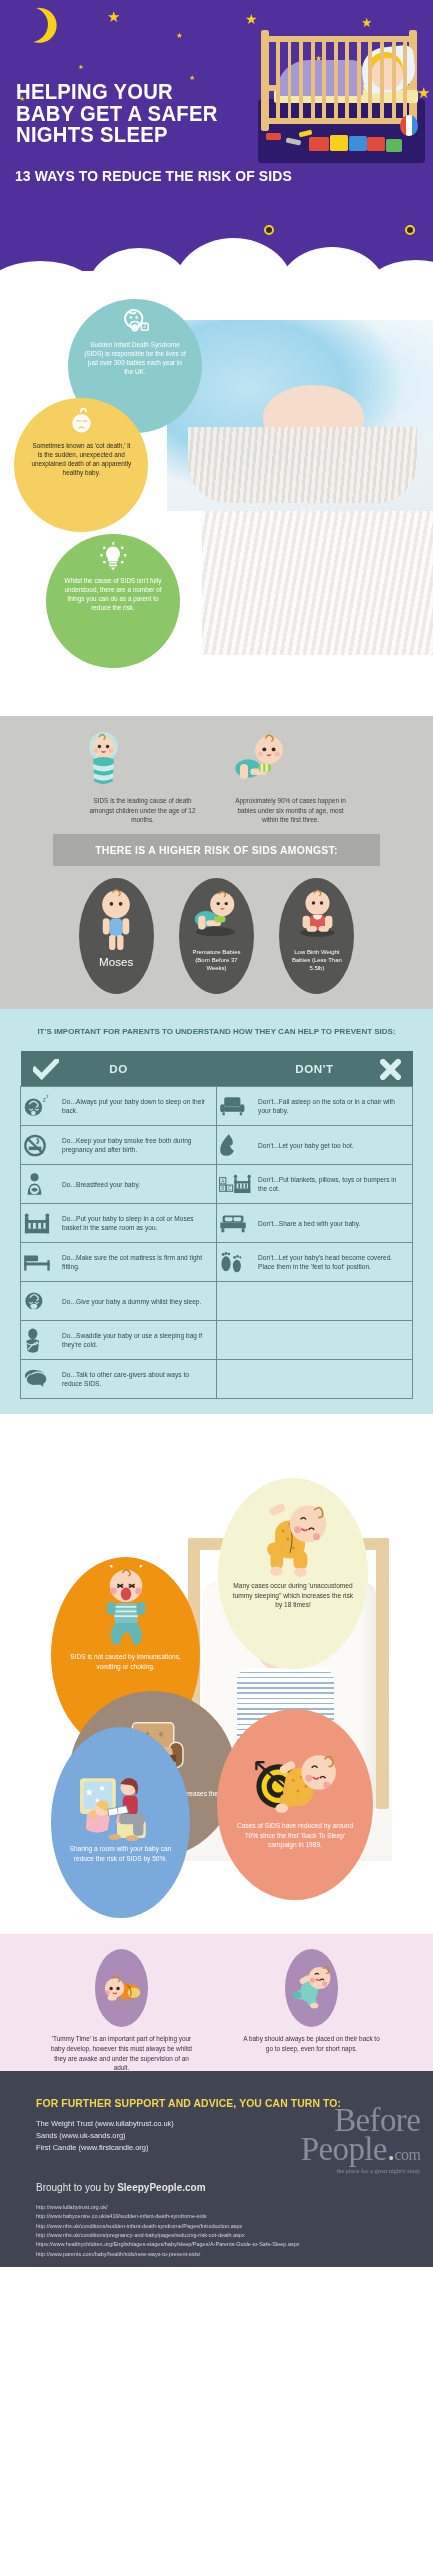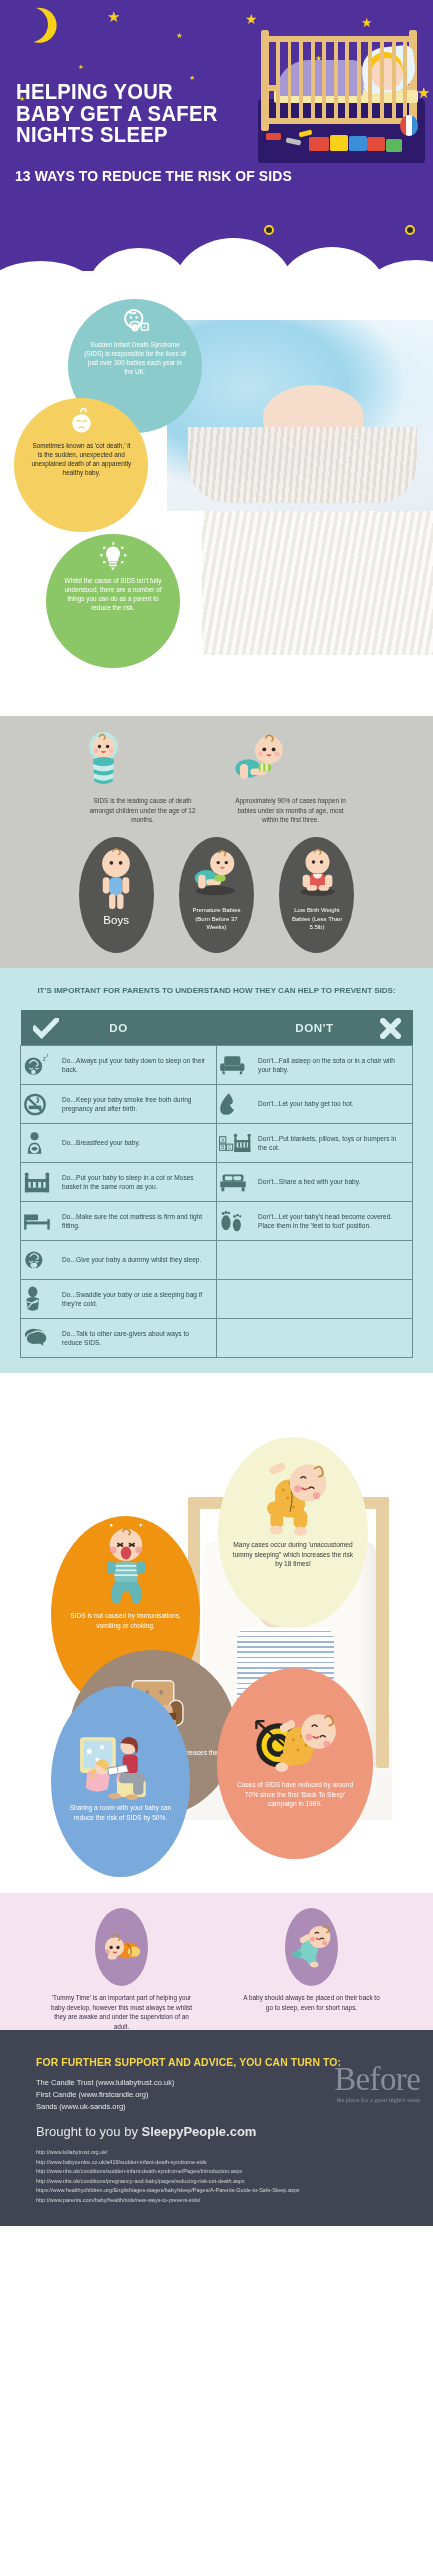--- a/index.html
+++ b/index.html
@@ -181,21 +181,21 @@
   .tummy-body { width:433px; height:137px; background:#f5e3f0; padding-top:15px; }
   .tummy-two { display:flex; justify-content:center; gap:46px; }
   .tummy-col { width:144px; text-align:center; }
   .tummy-oval { width:53px; height:78px; border-radius:50%; background:#ab8cb6; margin:0 auto; position:relative; }
   .tummy-col .cap { font-size:6.4px; line-height:1.5; color:#3b2e42; margin-top:7px; }
 
   
   .footer { position:relative; width:433px; height:196px; background:#414553; color:#e6e6e6; padding:26.6px 0 0 36px; }
   .footer h3 { color:#f6d64b; font-size:10.4px; font-weight:bold; letter-spacing:0.1px; margin-bottom:9.2px; text-transform:uppercase; }
   .footer .org { font-size:7.5px; line-height:1.62; }
-  .footer .brought { font-size:13px; margin-top:11px; }
+  .footer .brought { font-size:10px; margin-top:28px; }
   .footer .brought b { font-weight:bold; }
   .footer .refs { margin-top:9.2px; font-size:5.5px; line-height:1.72; color:#d3d3d3; }
   .logo { position:absolute; right:12.7px; top:35px; width:173px; text-align:right; color:#888d9a; }
   .logo .l1 { font-family:"Liberation Serif", serif; font-size:33px; line-height:.86; letter-spacing:-0.6px; }
   .logo .l2 { font-family:"Liberation Serif", serif; font-size:33px; line-height:.9; letter-spacing:-0.6px; }
   .logo .l2 .dot { color:#cfc9bf; }
   .logo .l2 .com { font-size:16px; }
   .logo .tag { font-family:"Liberation Serif", serif; font-size:6.4px; margin-top:2.3px; color:#8d8f99; }
   svg { display:block; }
 </style>
@@ -364,35 +364,36 @@
                 <circle cx="70" cy="35" r="3.4" fill="#3b2a24"></circle>
               <circle cx="47" cy="43" r="4.4" fill="#f6b3ae" opacity=".8"></circle>
               <circle cx="76" cy="43" r="4.4" fill="#f6b3ae" opacity=".8"></circle>
               <path d="M57 44 q5 6 10 0" fill="#d4484f"></path>
             </svg>
           </span>
           <div class="cap">Approximately 90% of cases happen in babies under six months of age, most within the first three.</div>
         </div>
       </div>
 
+      <div class="amongst-bar">THERE IS A HIGHER RISK OF SIDS AMONGST:</div>
 
       <div class="ovals">
         <div class="oval">
           <svg width="50" height="68" viewBox="0 0 86 118" style="position:absolute;top:8px;left:12.7px;">
             <circle cx="43" cy="32" r="24" fill="#f8d6bc"></circle>
             <path d="M37 12 q5 -9 11 -3 q5 5 -1 8" fill="none" stroke="#c08a3e" stroke-width="2.6"></path>
             <circle cx="35" cy="31" r="3.2" fill="#3b2a24"></circle>
               <circle cx="51" cy="31" r="3.2" fill="#3b2a24"></circle>
             <rect x="32" y="56" width="22" height="32" rx="8" fill="#7db9e8"></rect>
             <rect x="20" y="56" width="12" height="28" rx="6" fill="#f8d6bc"></rect>
             <rect x="54" y="56" width="12" height="28" rx="6" fill="#f8d6bc"></rect>
             <rect x="31" y="85" width="11" height="26" rx="5" fill="#f8d6bc"></rect>
             <rect x="45" y="85" width="11" height="26" rx="5" fill="#f8d6bc"></rect>
           </svg>
-          <div class="lbl big">Boys</div>
+          <div class="lbl big">Moses</div>
         </div>
         <div class="oval">
           <svg width="55" height="55" viewBox="0 0 96 96" style="position:absolute;top:9.2px;left:10.4px;">
             <ellipse cx="46" cy="78" rx="34" ry="8" fill="#3e3e3c"></ellipse>
             <ellipse cx="30" cy="56" rx="20" ry="14" fill="#4bbcb4"></ellipse>
             <rect x="16" y="50" width="13" height="24" rx="6" fill="#f8d6bc"></rect>
             <rect x="30" y="58" width="26" height="10" rx="5" fill="#f8d6bc"></rect>
             <rect x="44" y="50" width="20" height="12" rx="6" fill="#9ad14e"></rect>
             <circle cx="58" cy="30" r="21" fill="#f8d6bc"></circle>
             <path d="M52 13 q5 -8 10 -3 q4 5 -1 7" fill="none" stroke="#c08a3e" stroke-width="2.4"></path>
@@ -855,35 +856,36 @@
           </div>
           <div class="cap">A baby should always be placed on their back to go to sleep, even for short naps.</div>
         </div>
       </div>
     </div>
   </section>
 
   <footer class="footer">
     <h3>FOR FURTHER SUPPORT AND ADVICE, YOU CAN TURN TO:</h3>
     <div class="org">
-      <div>The Candle Trust (www.lullabytrust.co.uk)</div>
+      <div>The Weight Trust (www.lullabytrust.co.uk)</div>
+      <div>Sands (www.uk-sands.org)</div>
       <div>First Candle (www.firstcandle.org)</div>
-      <div>Sands (www.uk-sands.org)</div>
     </div>
     <div class="brought">
       <span>Brought to you by </span><b>SleepyPeople.com</b>
     </div>
     <div class="refs">
       <div>http://www.lullabytrust.org.uk/</div>
       <div>http://www.babycentre.co.uk/a419/sudden-infant-death-syndrome-sids</div>
       <div>http://www.nhs.uk/conditions/sudden-infant-death-syndrome/Pages/Introduction.aspx</div>
       <div>http://www.nhs.uk/conditions/pregnancy-and-baby/pages/reducing-risk-cot-death.aspx</div>
       <div>https://www.healthychildren.org/English/ages-stages/baby/sleep/Pages/A-Parents-Guide-to-Safe-Sleep.aspx</div>
       <div>http://www.parents.com/baby/health/sids/new-ways-to-prevent-sids/</div>
     </div>
     <div class="logo">
       <div class="l1">Before</div>
+      <div class="l2"><span>People</span><span class="dot">.</span><span class="com">com</span></div>
       <div class="tag">the place for a great night's sleep</div>
     </div>
   </footer>
 
 </div>
 
 
 </body></html>

